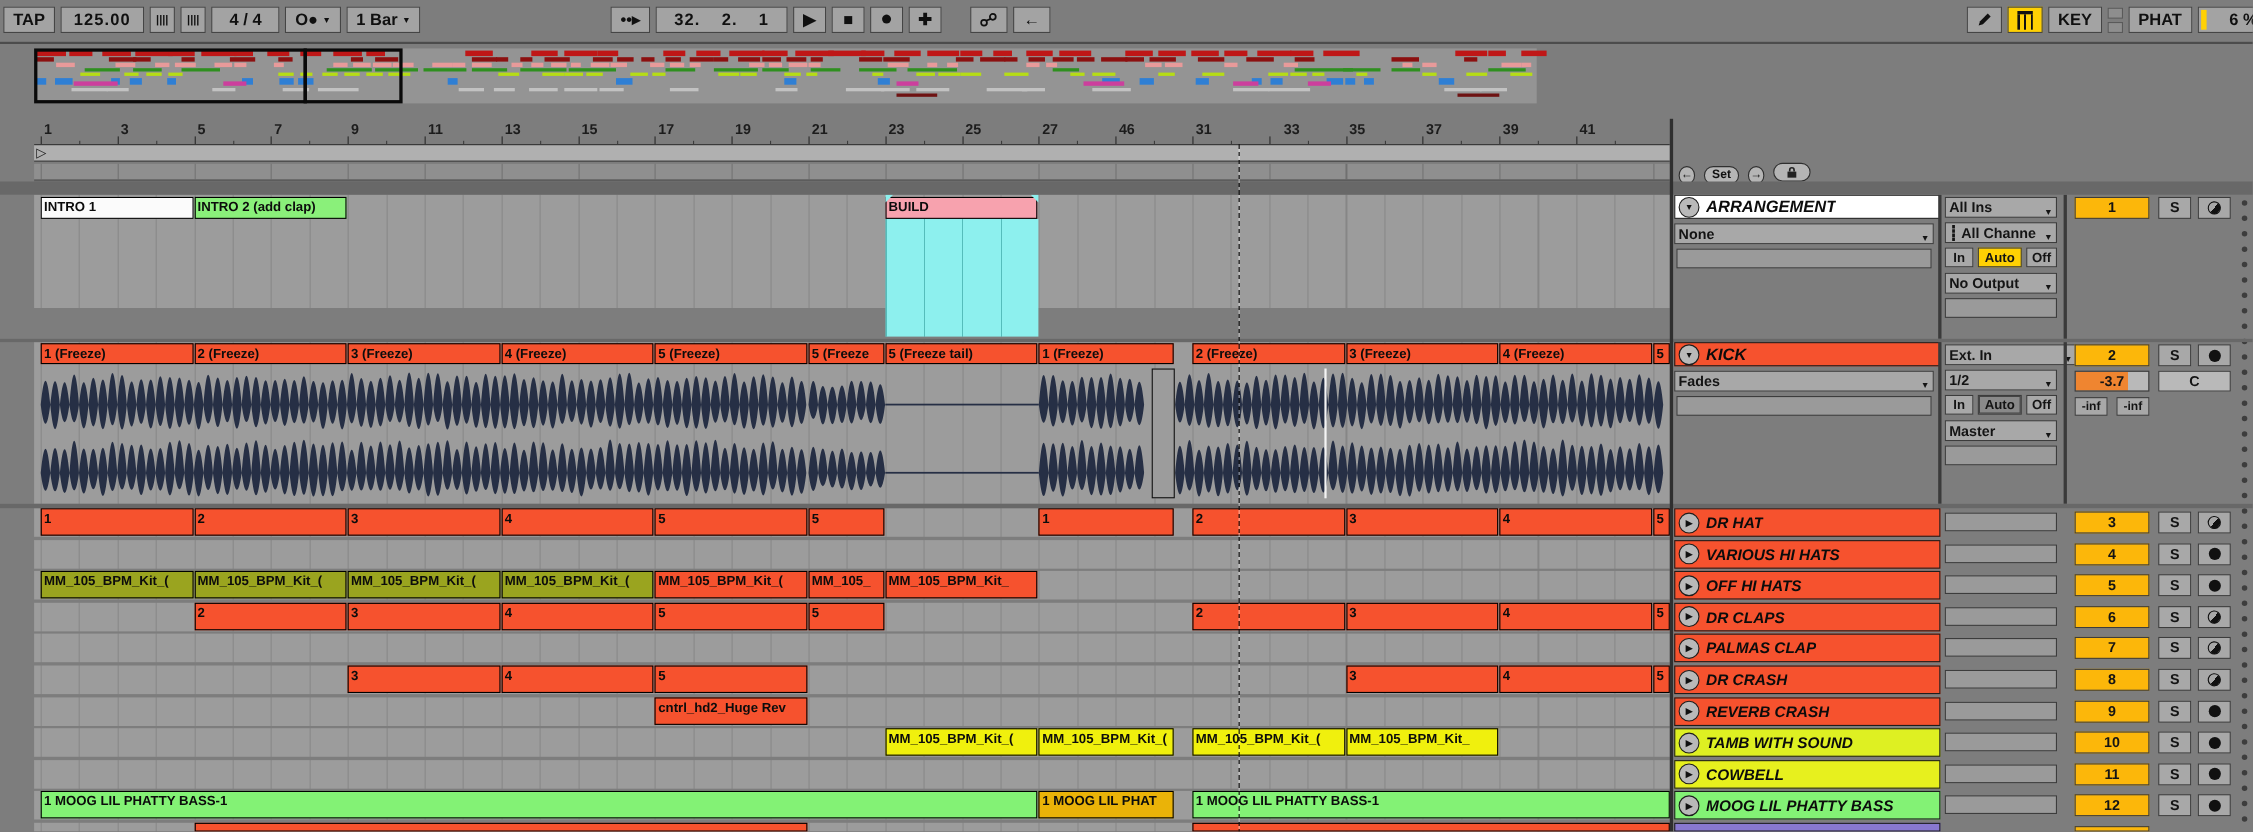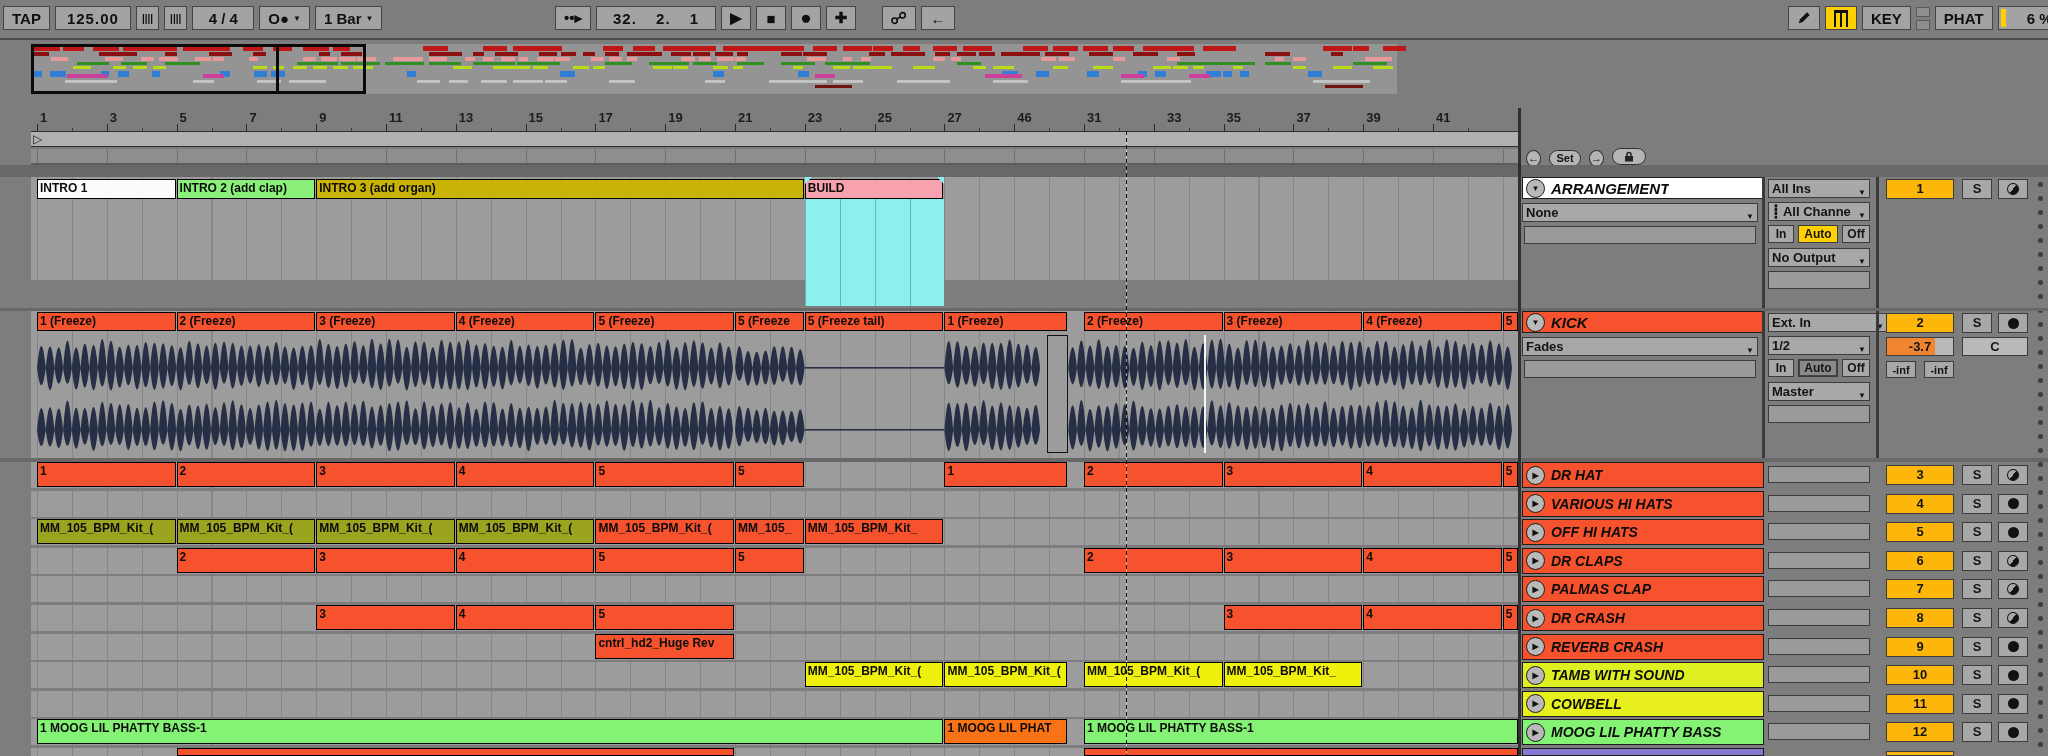--- a/index.html
+++ b/index.html
@@ -453,21 +453,20 @@
     </svg>
   </span>
 </div>
 
 <div id="lanes-root">
     <div class="lane abs" style="top: 177px; height: 103px;">
       <div class="grid"></div>
       <div class="sel" style="left: 773.8px; top: 22px; width: 139.6px; height: 107px; background: repeating-linear-gradient(90deg, rgba(0, 110, 110, 0.4) 0px, rgba(0, 110, 110, 0.4) 1px, transparent 1px, transparent 34.9px) rgb(141, 240, 238);"></div>
       <div class="clip" style="left: 6px; top: 2px; width: 138.6px; height: 20px; background: rgb(251, 251, 251);">INTRO 1</div>
       <div class="clip" style="left: 145.6px; top: 2px; width: 138.6px; height: 20px; background: rgb(138, 240, 122);">INTRO 2 (add clap)</div>
-      <div class="clip" style="left: 285.2px; top: 2px; width: 487.6px; height: 20px; background: rgb(201, 179, 7);">INTRO 3 (add organ)</div>
       <div class="clip" style="left: 773.8px; top: 2px; width: 138.6px; height: 20px; background: rgb(247, 162, 174);">BUILD</div>
       <div class="seltri" style="left: 773.8px; top: 0px; border-width: 7px 7px 0px 0px; border-color: rgb(141, 240, 238) transparent transparent;"></div>
       <div class="seltri" style="left: 906.4px; top: 0px; border-width: 0px 7px 7px 0px; border-color: transparent rgb(141, 240, 238) transparent transparent;"></div>
     </div>
     <div class="lane abs" style="top: 311px; height: 147px;">
       <div class="grid"></div>
       <div class="clip" style="left: 6px; top: 1px; width: 138.6px; height: 19px; background: rgb(246, 82, 46);">1 (Freeze)</div>
       <div class="clip" style="left: 145.6px; top: 1px; width: 138.6px; height: 19px; background: rgb(246, 82, 46);">2 (Freeze)</div>
       <div class="clip" style="left: 285.2px; top: 1px; width: 138.6px; height: 19px; background: rgb(246, 82, 46);">3 (Freeze)</div>
       <div class="clip" style="left: 424.8px; top: 1px; width: 138.6px; height: 19px; background: rgb(246, 82, 46);">4 (Freeze)</div>
@@ -555,21 +554,21 @@
       <div class="clip" style="left: 913.4px; top: 0px; width: 122.895px; height: 25px; background: rgb(240, 240, 13);">MM_105_BPM_Kit_(</div>
       <div class="clip" style="left: 1053px; top: 0px; width: 138.6px; height: 25px; background: rgb(240, 240, 13);">MM_105_BPM_Kit_(</div>
       <div class="clip" style="left: 1192.6px; top: 0px; width: 138.6px; height: 25px; background: rgb(240, 240, 13);">MM_105_BPM_Kit_</div>
     </div>
     <div class="lane abs" style="top: 690.8px; height: 26px;">
       <div class="grid"></div>
     </div>
     <div class="lane abs" style="top: 719.4px; height: 26px;">
       <div class="grid"></div>
       <div class="clip" style="left: 6px; top: 0px; width: 906.4px; height: 25px; background: rgb(131, 242, 117);">1 MOOG LIL PHATTY BASS-1</div>
-      <div class="clip" style="left: 913.4px; top: 0px; width: 122.895px; height: 25px; background: #f97316;">1 MOOG LIL PHAT</div>
+      <div class="clip" style="left: 913.4px; top: 0px; width: 122.895px; height: 25px; background: #eab308;">1 MOOG LIL PHAT</div>
       <div class="clip" style="left: 1053px; top: 0px; width: 433.505px; height: 25px; background: rgb(131, 242, 117);">1 MOOG LIL PHATTY BASS-1</div>
     </div>
     <div class="lane abs" style="top: 748px; height: 8px;">
       <div class="grid"></div>
       <div class="clip" style="left: 145.6px; top: 0px; width: 557.4px; height: 8px; background: rgb(246, 82, 46);"></div>
       <div class="clip" style="left: 1053px; top: 0px; width: 433.505px; height: 8px; background: rgb(246, 82, 46);"></div>
     </div>
   </div>
 <div id="panel" class="abs">
     <div class="namebar" style="top: 177px; height: 22px; background: rgb(255, 255, 255); font-size: 15px;">

